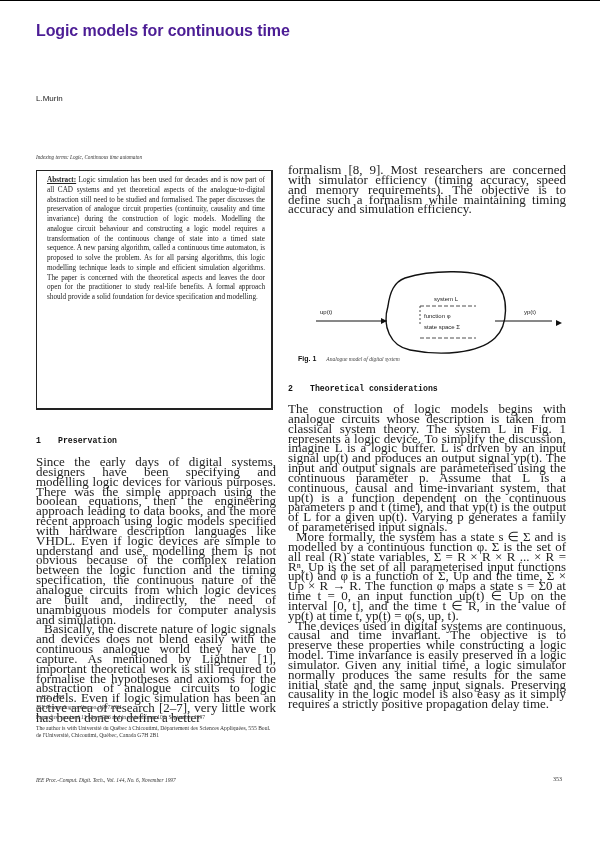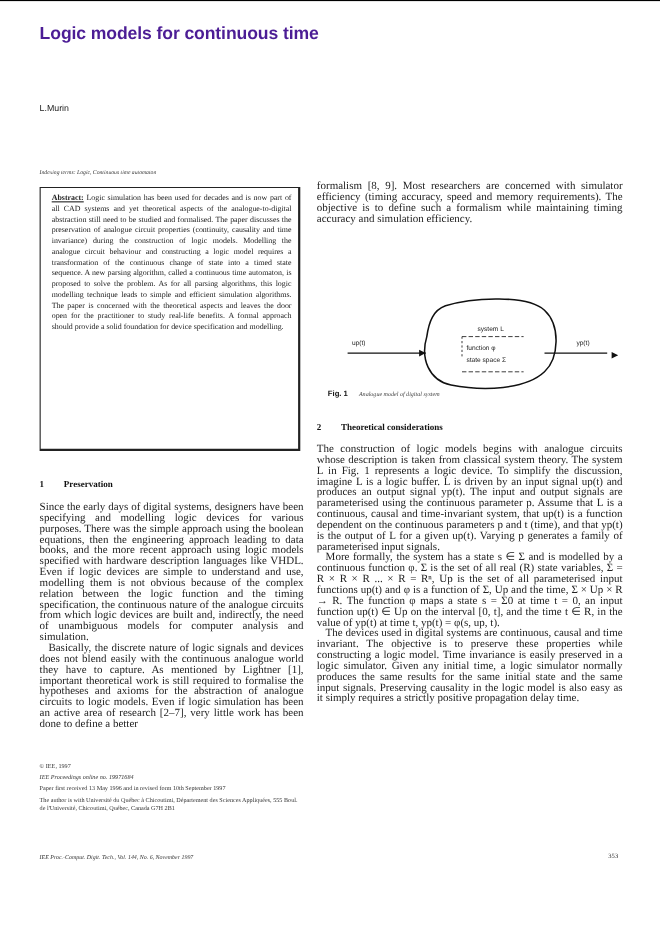--- a/index.html
+++ b/index.html
@@ -21,27 +21,27 @@
   }
   .abstract-box {
     position: absolute; left: 36px; top: 170px; width: 237px; height: 240px;
     border: 1px solid #222; border-right-width: 2px; border-bottom-width: 2px; box-sizing: border-box;
   }
   .abstract-text {
     position: absolute; left: 47px; top: 176px; width: 218px; font-size: 7.2px; line-height: 9.75px;
     text-align: justify; color: #222;
   }
   .abstract-text b { font-weight: bold; text-decoration: underline; }
-  .col { position: absolute; font-size: 10px; line-height: 9.85px; text-align: justify; color: #222; }
+  .col { position: absolute; font-size: 13px; line-height: 9.85px; text-align: justify; color: #222; }
   .col p { margin: 0; text-indent: 0; }
   .col p.ind { text-indent: 8px; }
   .col-left { left: 36px; width: 240px; }
   .col-right { left: 288px; width: 278px; }
   .heading {
-    position: absolute; font-family: Liberation Serif, serif; font-weight: bold; font-size: 8.2px; color: #111;
+    position: absolute; font-family: Liberation Mono, monospace; font-weight: bold; font-size: 8.2px; color: #111;
   }
   .heading .num { display: inline-block; width: 22px; }
   .footnotes { position: absolute; left: 36px; top: 694px; width: 240px; font-size: 5.6px; line-height: 7.2px; color: #333; }
   .footnotes div { margin-bottom: 3px; }
   .footnotes .it { font-style: italic; }
   .footer-left { position: absolute; left: 36px; top: 777px; font-style: italic; font-size: 5.4px; color: #333; }
   .footer-right { position: absolute; left: 553px; top: 776px; font-size: 6px; color: #333; }
   .fig { position: absolute; left: 310px; top: 266px; width: 260px; height: 90px; }
   .fig-caption { position: absolute; left: 298px; top: 355px; font-size: 5.5px; color: #444; }
   .fig-caption .lbl { font-family: "Liberation Sans", sans-serif; font-weight: bold; font-size: 7px; color: #111; margin-right: 10px; }

